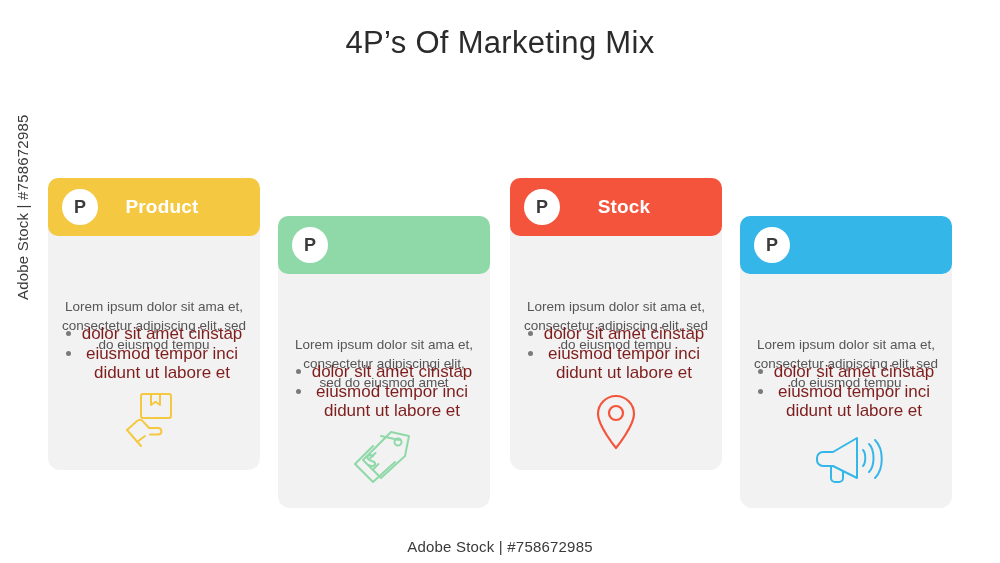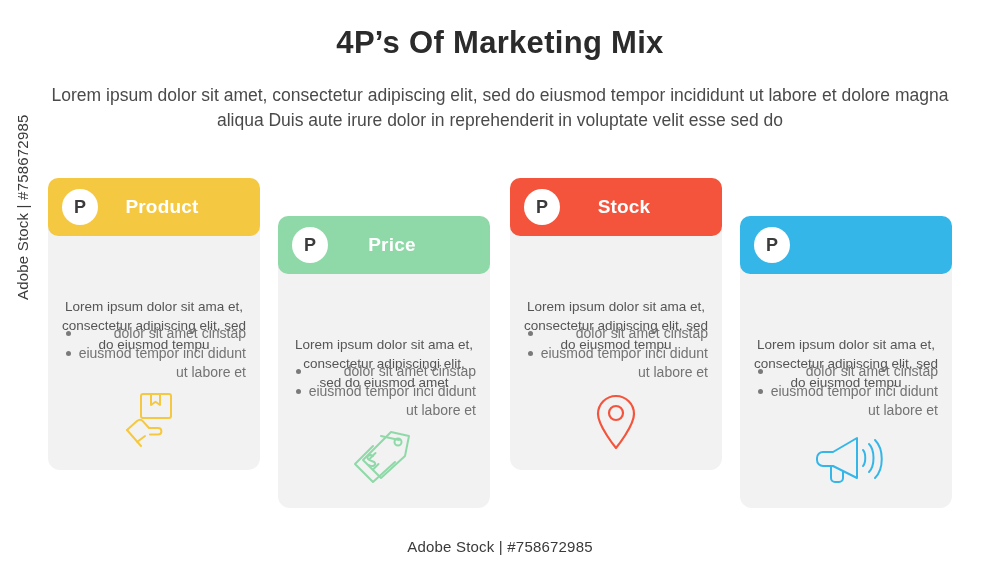--- a/index.html
+++ b/index.html
@@ -44,21 +44,21 @@
     letter-spacing: 0.2px;
     white-space: nowrap;
   }
   
   .title {
     position: absolute;
     left: 0; top: 25px;
     width: 1000px;
     text-align: center;
     font-size: 31px;
-    font-weight: bold;
+    font-weight: normal;
     color: #2b2b2b;
     letter-spacing: 0.3px;
   }
   .subtitle {
     position: absolute;
     left: 50px; top: 83px;
     width: 900px;
     text-align: center;
     font-size: 17.5px;
     line-height: 25px;
@@ -124,24 +124,24 @@
     margin-top: 35px;
   }
   .bullets {
     position: absolute;
     left: 0;
     width: 100%;
     box-sizing: border-box;
     padding: 0 14px 0 30px;
     margin: 0;
     list-style: none;
-    font-size: 14px;
+    font-size: 17px;
     line-height: 19px;
-    color: #737373;
-    text-align: right;
+    color: #7f1d1d;
+    text-align: center;
   }
   .bullets li {
     position: relative;
     padding-left: 0;
     margin-bottom: 1px;
   }
   .bullets li::before {
     content: "";
     position: absolute;
     left: -12px;
@@ -162,21 +162,20 @@
 </style>
 </head>
 <body>
 
 <div class="stage">
 
   <div class="wm-left">Adobe Stock | #758672985</div>
   <div class="wm-bottom">Adobe Stock | #758672985</div>
 
   <div class="title">4P’s Of Marketing Mix</div>
-  <div class="subtitle">Lorem ipsum dolor sit amet, consectetur adipiscing elit, sed do eiusmod tempor incididunt ut labore et dolore magna aliqua Duis aute irure dolor in reprehenderit in voluptate velit esse sed do</div>
 
   <div class="card" style="left:48px; top:178px; width:212px; height:292px;">
     <div class="card-body" style="top:28px; height:264px;"></div>
     <div class="card-head" style="background:#f5c842;">
       <div class="badge">P</div>
       <div class="head-label">Product</div>
     </div>
     <div class="desc" style="top:84px;">Lorem ipsum dolor sit ama et, consectetur adipiscing elit, sed do eiusmod tempu</div>
     <ul class="bullets" style="top:146px;">
       <li>dolor sit amet cinstap</li>
@@ -191,21 +190,20 @@
           <path d="M14 52 l8 -6 M4 40 l14 16"></path>
         </g>
       </svg>
     </div>
   </div>
 
   <div class="card" style="left:278px; top:216px; width:212px; height:292px;">
     <div class="card-body" style="top:28px; height:264px;"></div>
     <div class="card-head" style="background:#8fd9a8;">
       <div class="badge">P</div>
-      <div class="head-label">Price</div>
     </div>
     <div class="desc" style="top:84px;">Lorem ipsum dolor sit ama et, consectetur adipiscingi elit, sed do eiusmod amet</div>
     <ul class="bullets" style="top:146px;">
       <li>dolor sit amet cinstap</li>
       <li>eiusmod tempor inci didunt ut labore et</li>
     </ul>
     <div class="icon-wrap" style="top:210px;">
       <svg width="66" height="62" viewBox="0 0 66 62">
         <g fill="none" stroke="#8fd9a8" stroke-width="2" stroke-linecap="round" stroke-linejoin="round">
           <path d="M40 6 L58 10 L54 30 L30 52 L12 34 Z"></path>

